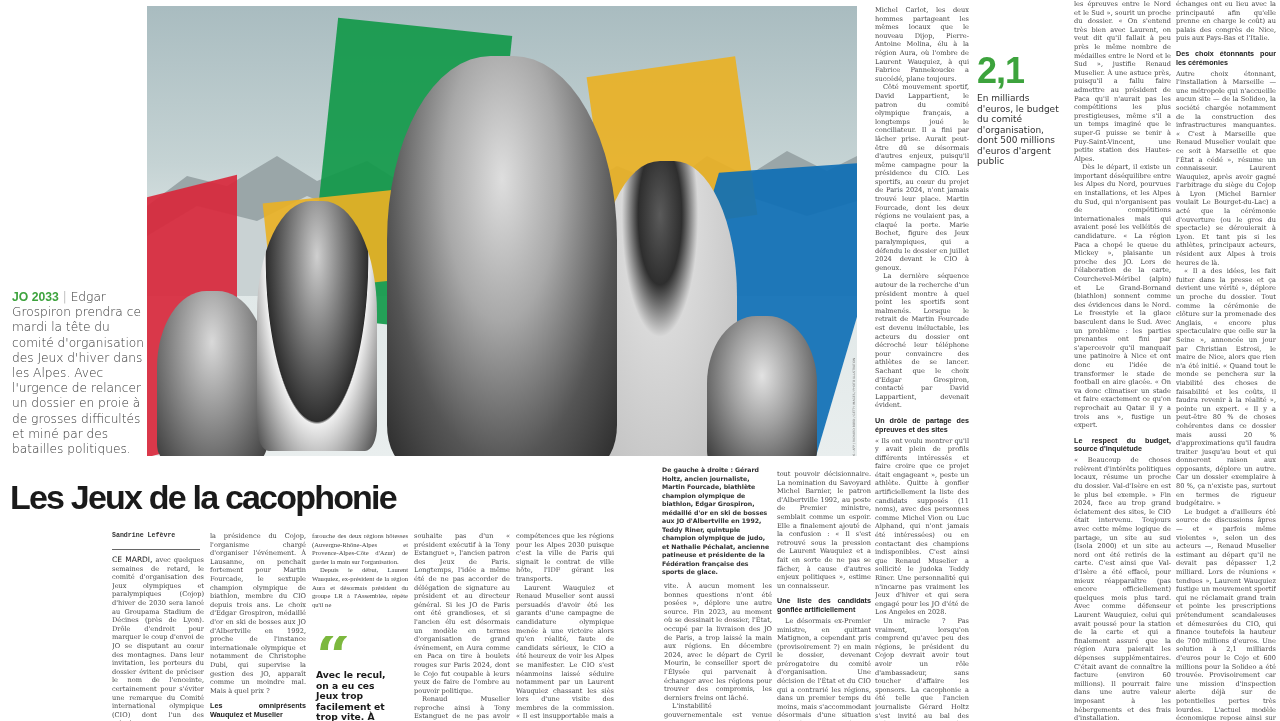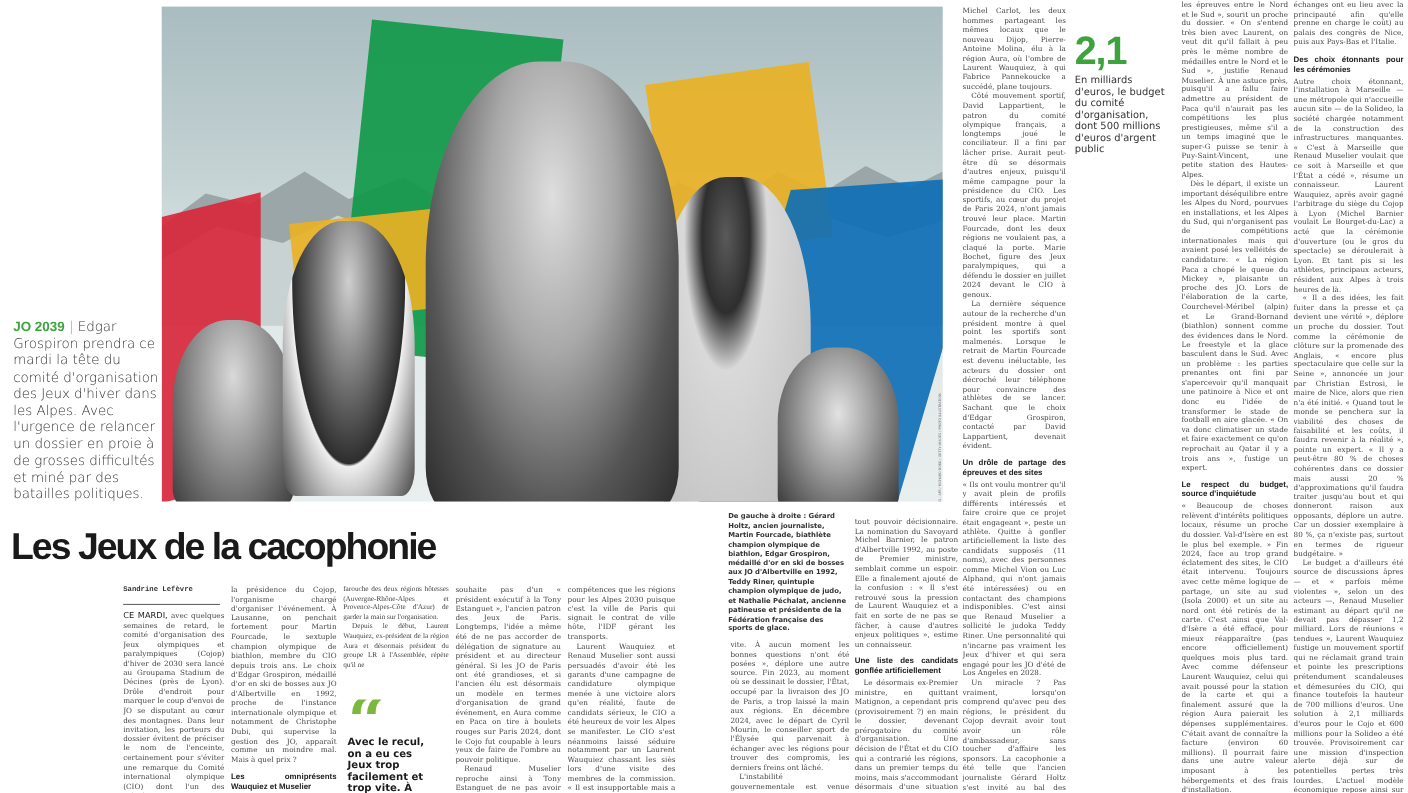--- a/index.html
+++ b/index.html
@@ -38,21 +38,21 @@
   .col { position: absolute; font-size: 6.6px; line-height: 8.6px; color: #444; text-align: justify; hyphens: auto; overflow: hidden; }
   .col p { margin-bottom: 0; text-indent: 8px; }
   .col p.noindent { text-indent: 0; }
   .col h4 { font-family: Liberation Sans, sans-serif; font-size: 7.2px; line-height: 8.8px; color: #222; font-weight: bold; margin: 7px 0 2px; }
   .col .runin { font-family: "DejaVu Sans", sans-serif; font-weight: normal; color: #222; font-size: 7.5px; }
 
   .byline { position: absolute; left: 112px; top: 532px; width: 88px; font-family: Liberation Mono, monospace;
     font-size: 6.6px; font-weight: bold; color: #333; padding-bottom: 10px; border-bottom: 1.5px solid #666; }
 
   .stat { position: absolute; left: 977px; top: 28px; width: 90px; font-family: "DejaVu Sans", sans-serif; }
-  .stat .num { font-family: "Liberation Sans", sans-serif; font-weight: bold; font-size: 36px; line-height: 36px; color: #3da33d; letter-spacing: -1px; }
+  .stat .num { font-family: "Liberation Sans", sans-serif; font-weight: bold; font-size: 36px; line-height: 36px; color: #3da33d; letter-spacing: -1px; margin-top: 25px; }
   .stat .desc { font-size: 9px; line-height: 10.5px; color: #333; margin-top: 4px; }
 
   .quote { position: absolute; left: 316px; top: 636px; width: 78px; font-family: "DejaVu Sans", sans-serif; }
   .quote .mark { font-family: "DejaVu Serif", serif; font-weight: bold; font-size: 60px; line-height: 40px; color: #7cb83e; letter-spacing: -4px; height: 34px; overflow: hidden; }
   .quote .text { font-weight: bold; font-size: 9.2px; line-height: 10.6px; color: #1a1a1a; }
 </style>
 </head>
 <body>
 
 <div class="photo">
@@ -67,21 +67,21 @@
   <div class="rect r-blue"></div>
   <div class="person p1"></div>
   <div class="person p2"></div>
   <div class="person p4"></div>
   <div class="person p5"></div>
   <div class="person p3"></div>
   <div class="photo-credit">PHOTOS : AFP / RICHARD BORD / GETTY IMAGES / PHOTO ILLUSTRATION</div>
 </div>
 
 <div class="lead">
-  <span class="kicker">JO 2039</span>
+  <span class="kicker">JO 2033</span>
   <span class="sep">|</span>
   <span>Edgar Grospiron prendra ce mardi la tête du comité d'organisation des Jeux d'hiver dans les Alpes. Avec l'urgence de relancer un dossier en proie à de grosses difficultés et miné par des batailles politiques.</span>
 </div>
 
 <h1 class="headline">Les Jeux de la cacophonie</h1>
 
 <div class="byline">Sandrine Lefèvre</div>
 
 <div class="col" style="left:112px; top:556px; width:92px; height:165px;">
   <p class="noindent"><span class="runin">CE MARDI,</span> <span>avec quelques semaines de retard, le comité d'organisation des Jeux olympiques et paralympiques (Cojop) d'hiver de 2030 sera lancé au Groupama Stadium de Décines (près de Lyon). Drôle d'endroit pour marquer le coup d'envoi de JO se disputant au cœur des montagnes. Dans leur invitation, les porteurs du dossier évitent de préciser le nom de l'enceinte, certainement pour s'éviter une remarque du Comité international olympique (CIO) dont l'un des principaux sponsors (Allianz) est un concurrent direct de la société d'assurances.</span></p>

